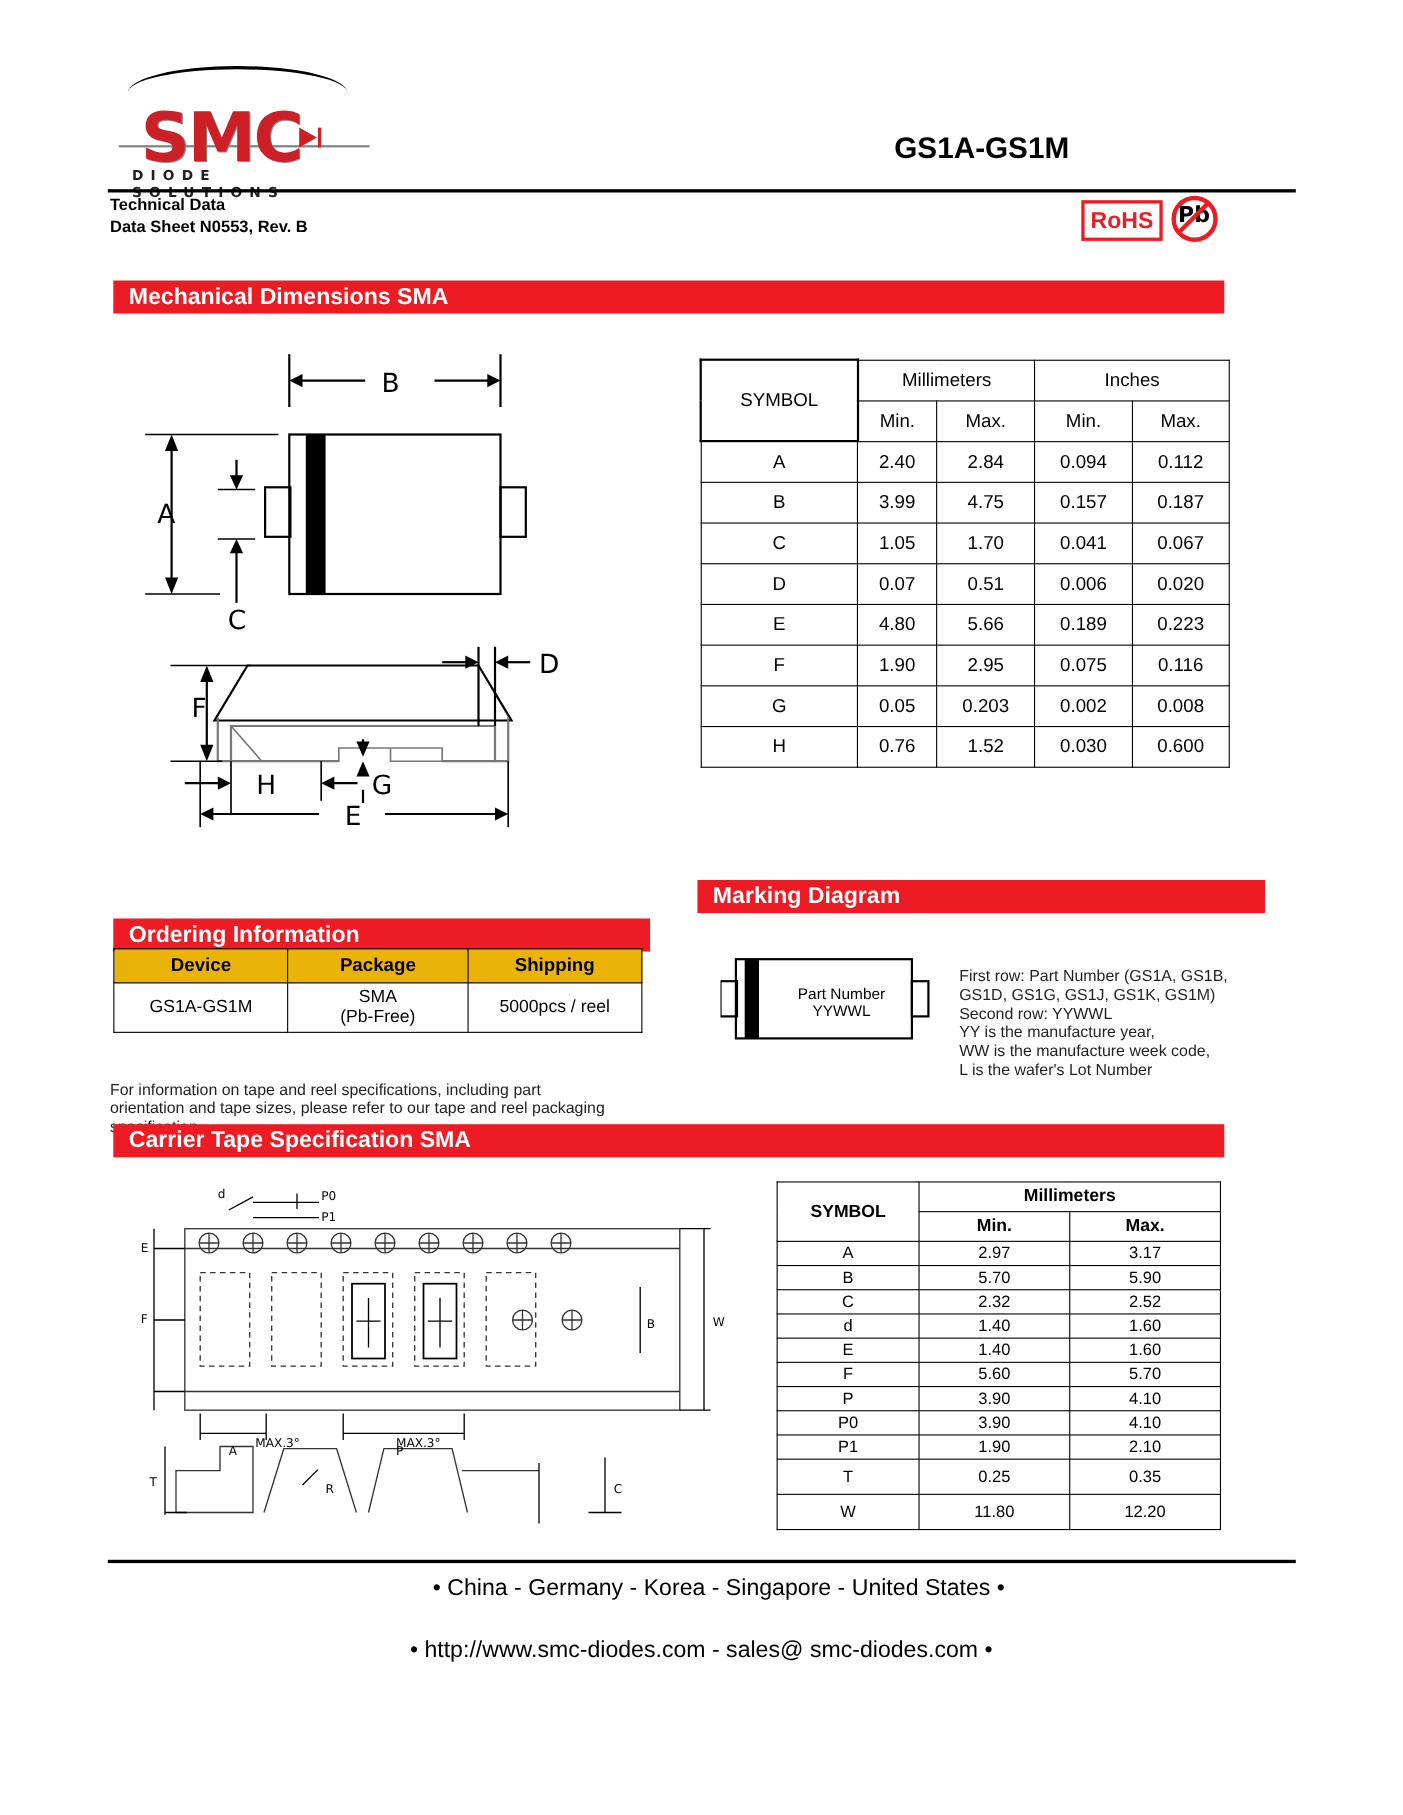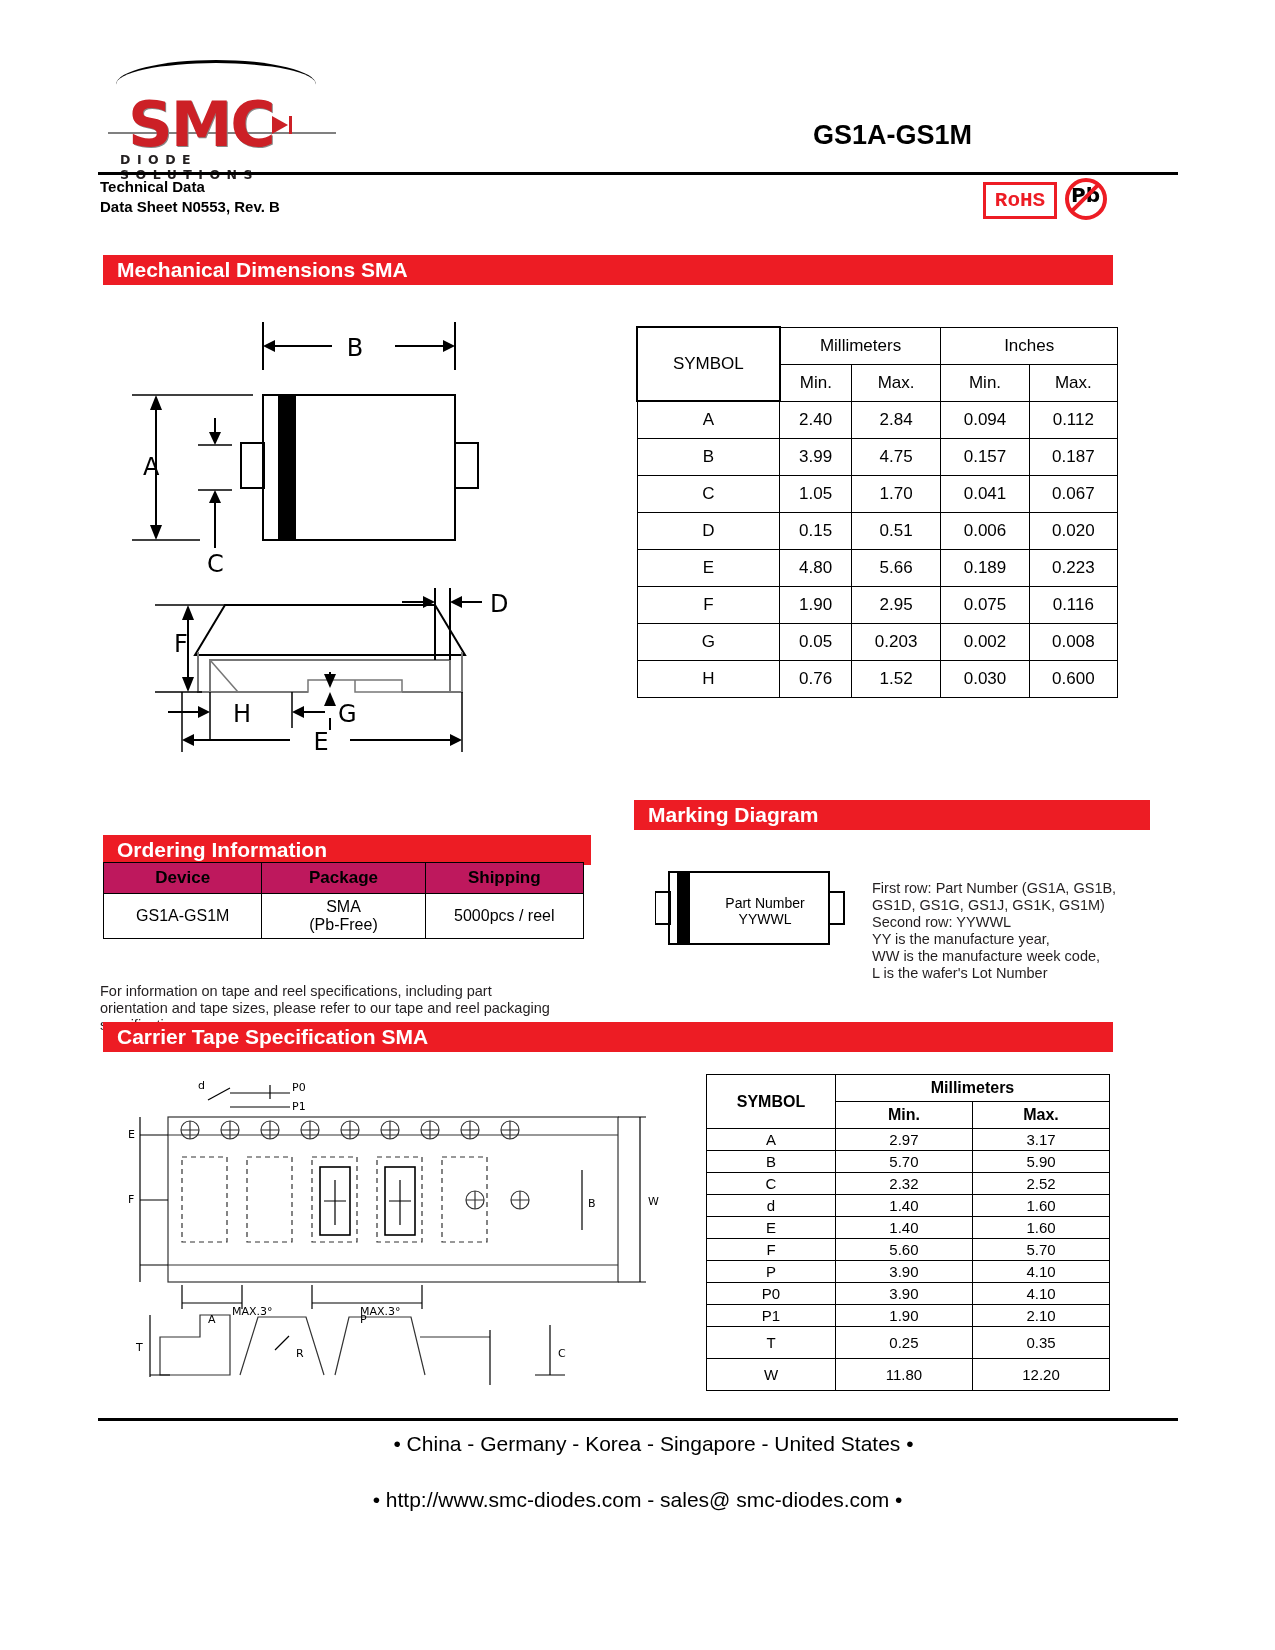--- a/index.html
+++ b/index.html
@@ -27,21 +27,21 @@
      letter-spacing:6.5px;color:#231f20;font-family:"DejaVu Sans", sans-serif;}
 
   .part-title{position:absolute;right:108px;top:120px;font-size:27px;font-weight:bold;
      letter-spacing:0px;}
   .hrule{position:absolute;left:98px;top:172px;width:1080px;height:3px;background:#000;}
   .tech1{position:absolute;left:100px;top:178px;font-size:15px;font-weight:bold;}
   .tech2{position:absolute;left:100px;top:198px;font-size:15px;font-weight:bold;}
 
   .rohs{position:absolute;left:983px;top:182px;width:68px;height:31px;border:3px solid #ed1c24;
      display:flex;align-items:center;justify-content:center;}
-  .rohs span{font-size:21px;font-weight:bold;color:#ed1c24;font-family:Liberation Mono, monospace;}
+  .rohs span{font-size:21px;font-weight:bold;color:#ed1c24;font-family:Liberation Sans, sans-serif;}
   .pbfree{position:absolute;left:1065px;top:178px;width:40px;height:40px;}
   .pb-circle{position:absolute;left:0;top:0;width:34px;height:34px;border:4px solid #ed1c24;
      border-radius:50%;}
   .pb-text{position:absolute;left:6px;top:6px;font-size:20px;font-weight:bold;color:#000;
      font-family:"DejaVu Sans", sans-serif;line-height:22px;}
   .pb-slash{position:absolute;left:2px;top:17px;width:38px;height:4px;background:#ed1c24;
      transform:rotate(-45deg);transform-origin:center;}
 
   
   .bar{position:absolute;background:#ed1c24;color:#fff;font-size:21px;font-weight:bold;
@@ -50,21 +50,21 @@
   
   table{border-collapse:collapse;}
   .mech{position:absolute;left:636px;top:326px;width:482px;}
   .mech td,.mech th{border:1px solid #000;text-align:center;font-size:17px;
      font-weight:normal;padding:8px 2px;}
   .mech .outer{border:2px solid #000;}
   .mech .hd{font-size:17px;}
 
   .order{position:absolute;left:103px;top:862px;width:481px;}
   .order td,.order th{border:1.5px solid #000;text-align:center;font-size:16px;padding:4px 2px;}
-  .order th{background:#be185d;font-weight:bold;font-size:17px;padding:5px 2px;text-align:center;}
+  .order th{background:#eab308;font-weight:bold;font-size:17px;padding:5px 2px;text-align:center;}
 
   .tape{position:absolute;left:706px;top:1074px;width:404px;}
   .tape td,.tape th{border:1px solid #000;text-align:center;font-size:15px;padding:2px 2px;}
   .tape th{font-weight:bold;font-size:16px;padding:4px 2px;}
   .tape .big{padding:7px 2px;}
 
   .note{position:absolute;left:100px;top:983px;width:450px;font-size:14.5px;line-height:17px;color:#231f20;}
   .marknote{position:absolute;left:872px;top:880px;width:280px;font-size:14.5px;line-height:17px;color:#231f20;}
 
   
@@ -211,21 +211,21 @@
     </tr>
     <tr>
       <td>C</td>
       <td>1.05</td>
       <td>1.70</td>
       <td>0.041</td>
       <td>0.067</td>
     </tr>
     <tr>
       <td>D</td>
-      <td>0.15</td>
+      <td>0.07</td>
       <td>0.51</td>
       <td>0.006</td>
       <td>0.020</td>
     </tr>
     <tr>
       <td>E</td>
       <td>4.80</td>
       <td>5.66</td>
       <td>0.189</td>
       <td>0.223</td>

